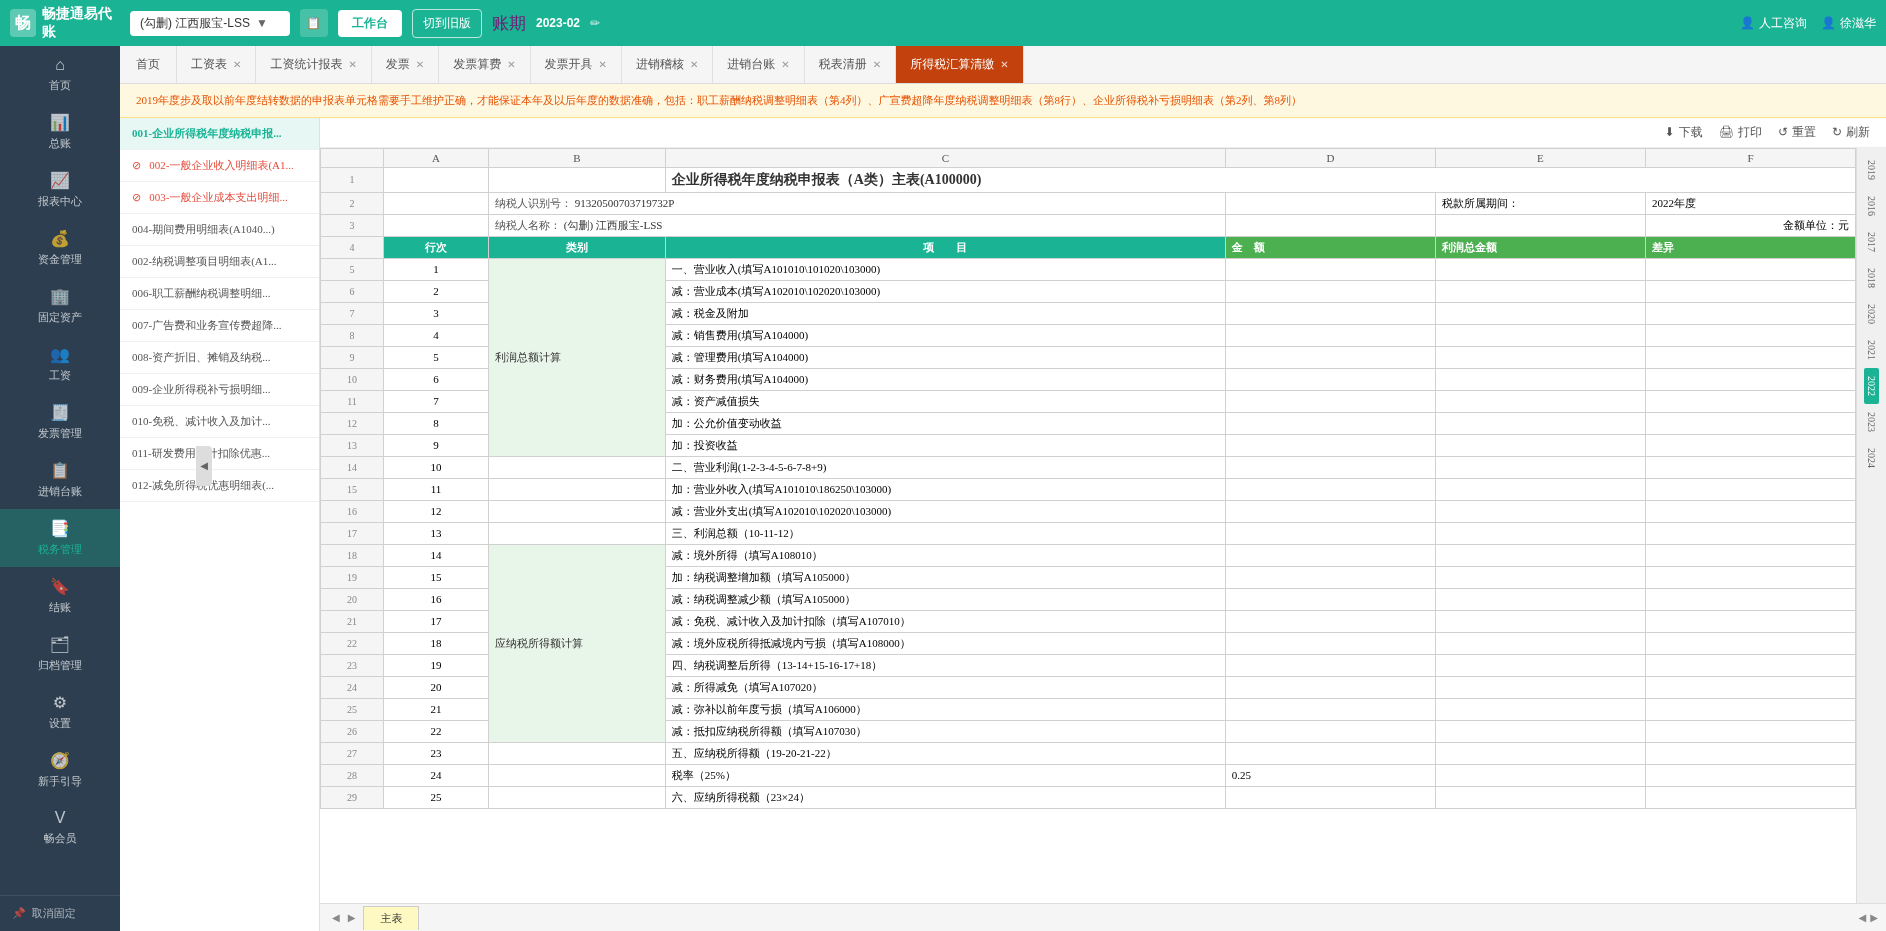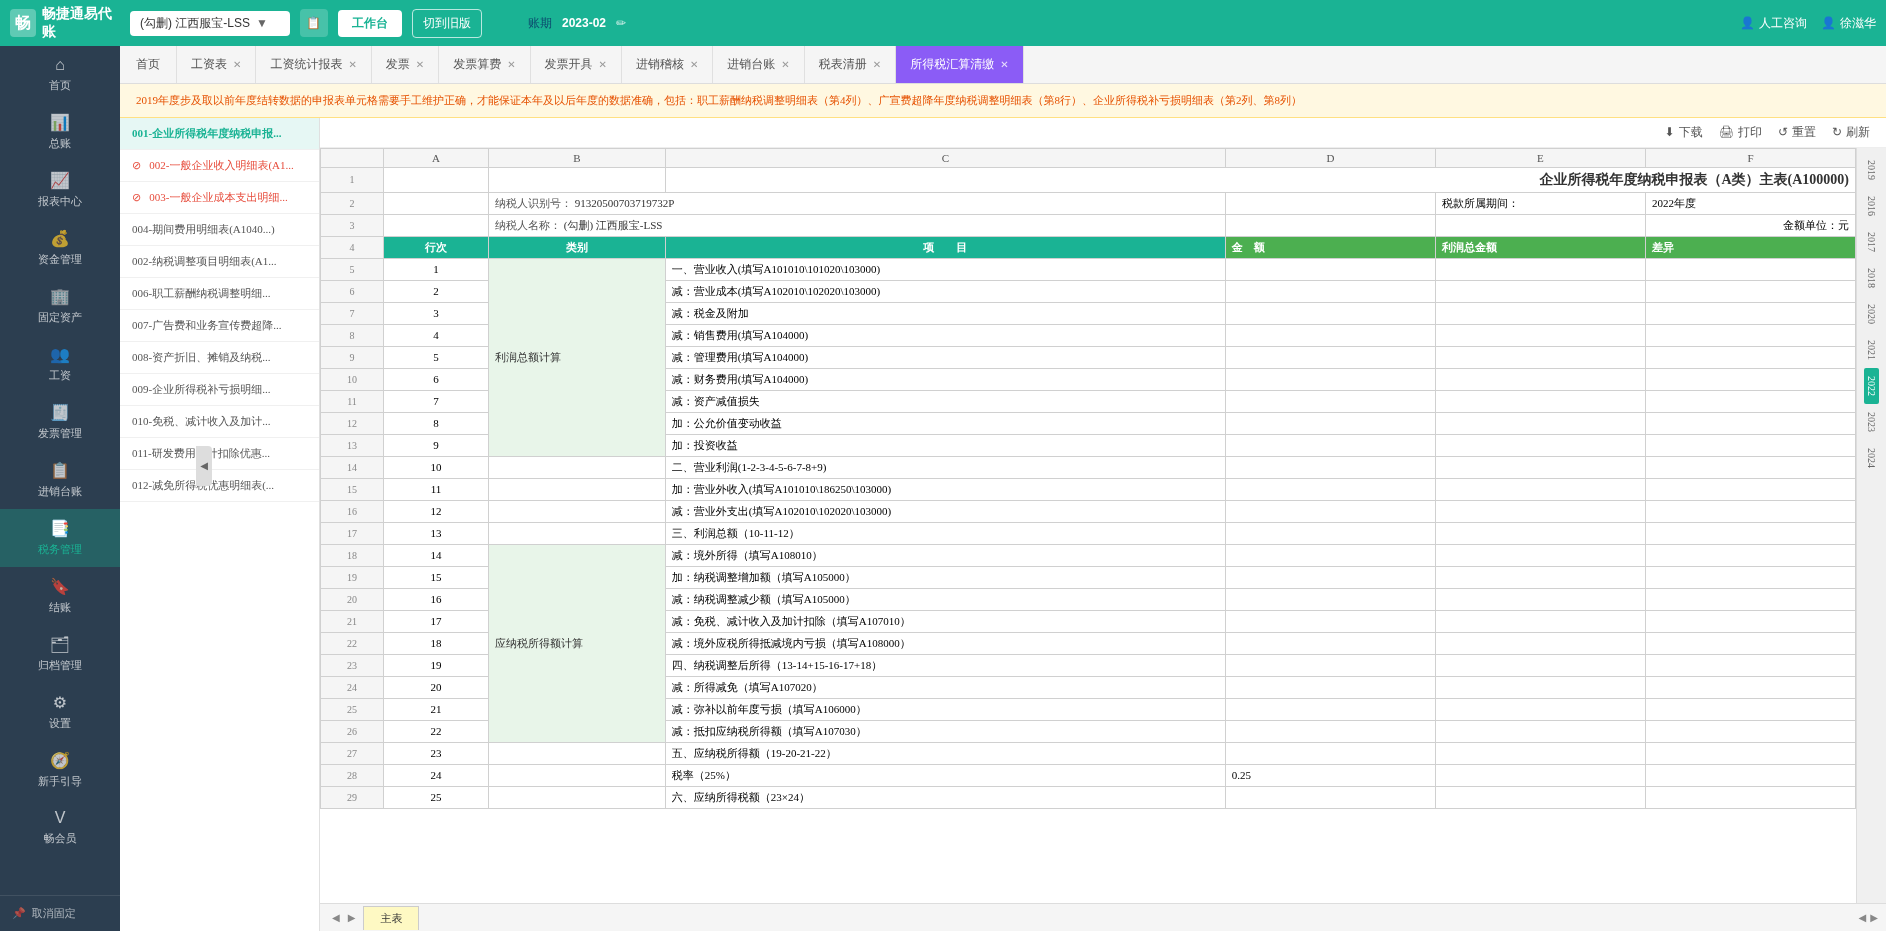--- a/index.html
+++ b/index.html
@@ -33,21 +33,21 @@
     .sidebar-bottom-item { display: flex; align-items: center; gap: 6px; padding: 10px 12px; color: rgba(255,255,255,0.6); cursor: pointer; font-size: 11px; }
     
     
     .content-area { flex: 1; display: flex; flex-direction: column; overflow: hidden; }
     
     
     .tab-bar { height: 38px; background: #f5f5f5; display: flex; align-items: stretch; border-bottom: 1px solid #ddd; flex-shrink: 0; padding-left: 0; }
     .tab-item { display: flex; align-items: center; padding: 0 14px; gap: 6px; font-size: 12px; color: #555; cursor: pointer; border-right: 1px solid #e0e0e0; white-space: nowrap; background: #f5f5f5; }
     .tab-item.home { padding: 0 16px; }
     .tab-item .tab-close { color: #999; font-size: 10px; cursor: pointer; }
-    .tab-item.tax-active { background: #8b5cf6; color: white; }
+    .tab-item.tax-active { background: #c2410c; color: white; }
     .tab-item.tax-active .tab-close { color: rgba(255,255,255,0.8); }
     
     
     .page-content { flex: 1; display: flex; flex-direction: column; overflow: hidden; font-family: Liberation Serif, serif; }
     
     
     .warning-bar { background: #fff8e1; padding: 8px 16px; font-size: 11px; color: #e65100; border-bottom: 1px solid #ffe082; flex-shrink: 0; line-height: 1.5; }
     
     
     .inner-layout { display: flex; flex: 1; overflow: hidden; }
@@ -66,21 +66,21 @@
     .toolbar { display: flex; align-items: center; justify-content: flex-end; padding: 6px 16px; background: white; border-bottom: 1px solid #eee; gap: 16px; flex-shrink: 0; }
     .toolbar-btn { display: flex; align-items: center; gap: 4px; color: #555; font-size: 12px; cursor: pointer; }
     
     
     .spreadsheet-wrapper { flex: 1; overflow: auto; background: white; }
     .spreadsheet { border-collapse: collapse; font-size: 11px; min-width: 100%; }
     .spreadsheet th, .spreadsheet td { border: 1px solid #d0d0d0; padding: 3px 6px; white-space: nowrap; }
     .spreadsheet .row-num { background: #f5f5f5; color: #888; text-align: center; width: 36px; font-size: 10px; }
     .spreadsheet .col-header { background: #f5f5f5; color: #555; text-align: center; font-weight: normal; }
     .col-a { width: 60px; text-align: center; }
-    .title-cell { text-align: right; font-size: 14px; font-weight: bold; color: #333; }
+    .title-cell { text-align: left; font-size: 14px; font-weight: bold; color: #333; }
     .section-header-green { background: #4caf50 !important; color: white !important; text-align: left; font-weight: bold; }
     .section-header-blue { background: #1ab394 !important; color: white !important; text-align: center; font-weight: bold; }
     .merged-label { background: #e8f5e9; color: #333; vertical-align: middle; }
     
     
     .year-sidebar { width: 30px; background: #f0f0f0; border-left: 1px solid #ddd; display: flex; flex-direction: column; align-items: center; padding: 4px 0; flex-shrink: 0; }
     .year-item { writing-mode: vertical-rl; text-orientation: mixed; font-size: 10px; color: #666; padding: 8px 2px; cursor: pointer; border-radius: 2px; }
     .year-item.active { background: #1ab394; color: white; }
     
     
@@ -106,21 +106,21 @@
       <div class="logo-icon">畅</div>
       <span>畅捷通易代账</span>
     </div>
     <div class="company-selector">
       <span>(勾删) 江西服宝-LSS</span>
       <span class="arrow">▼</span>
     </div>
     <div class="copy-btn">📋</div>
     <div class="workspace-btn">工作台</div>
     <div class="switch-btn">切到旧版</div>
-    <span style="color:#0c4a6e;font-size:12px;margin-left:36px;">账期</span>
+    <span style="color:#701a75;font-size:17px;">账期</span>
     <span style="color:white;font-size:12px;font-weight:bold;">2023-02</span>
     <span class="period-edit">✏</span>
     <div class="top-right">
       <div class="top-right-item">
         <span>👤</span>
         <span>人工咨询</span>
       </div>
       <div class="top-right-item">
         <span>👤</span>
         <span>徐滋华</span>

